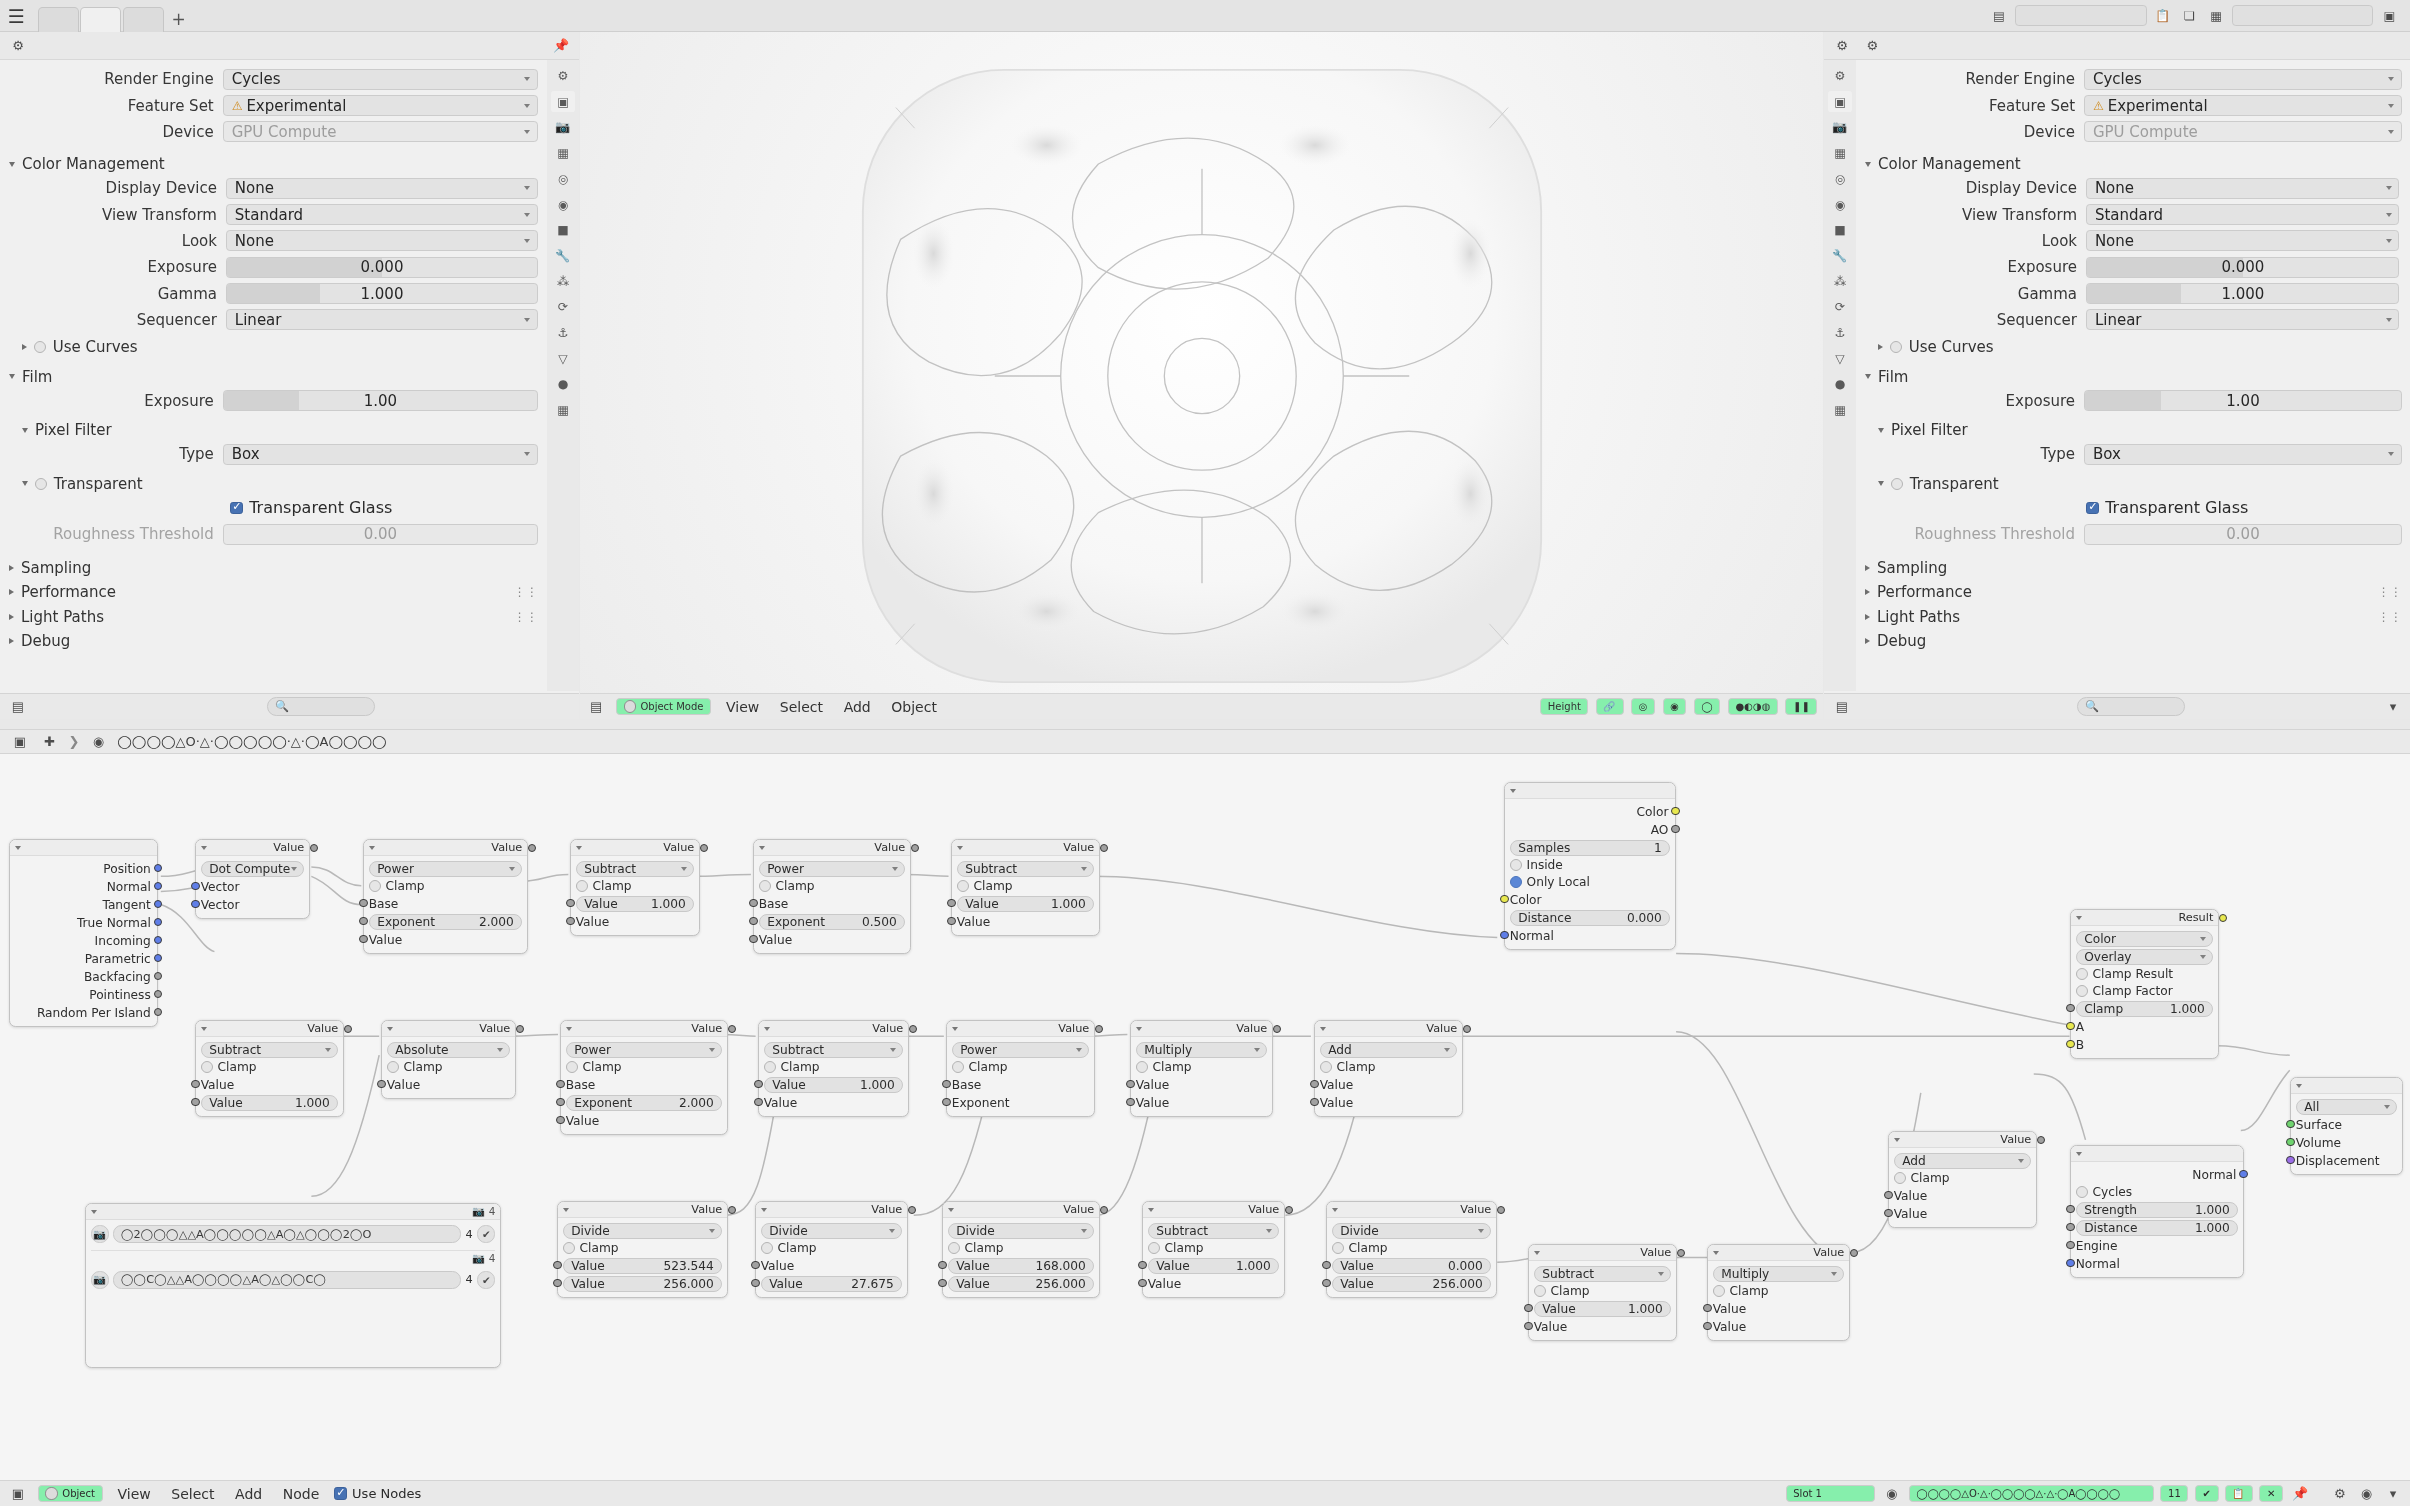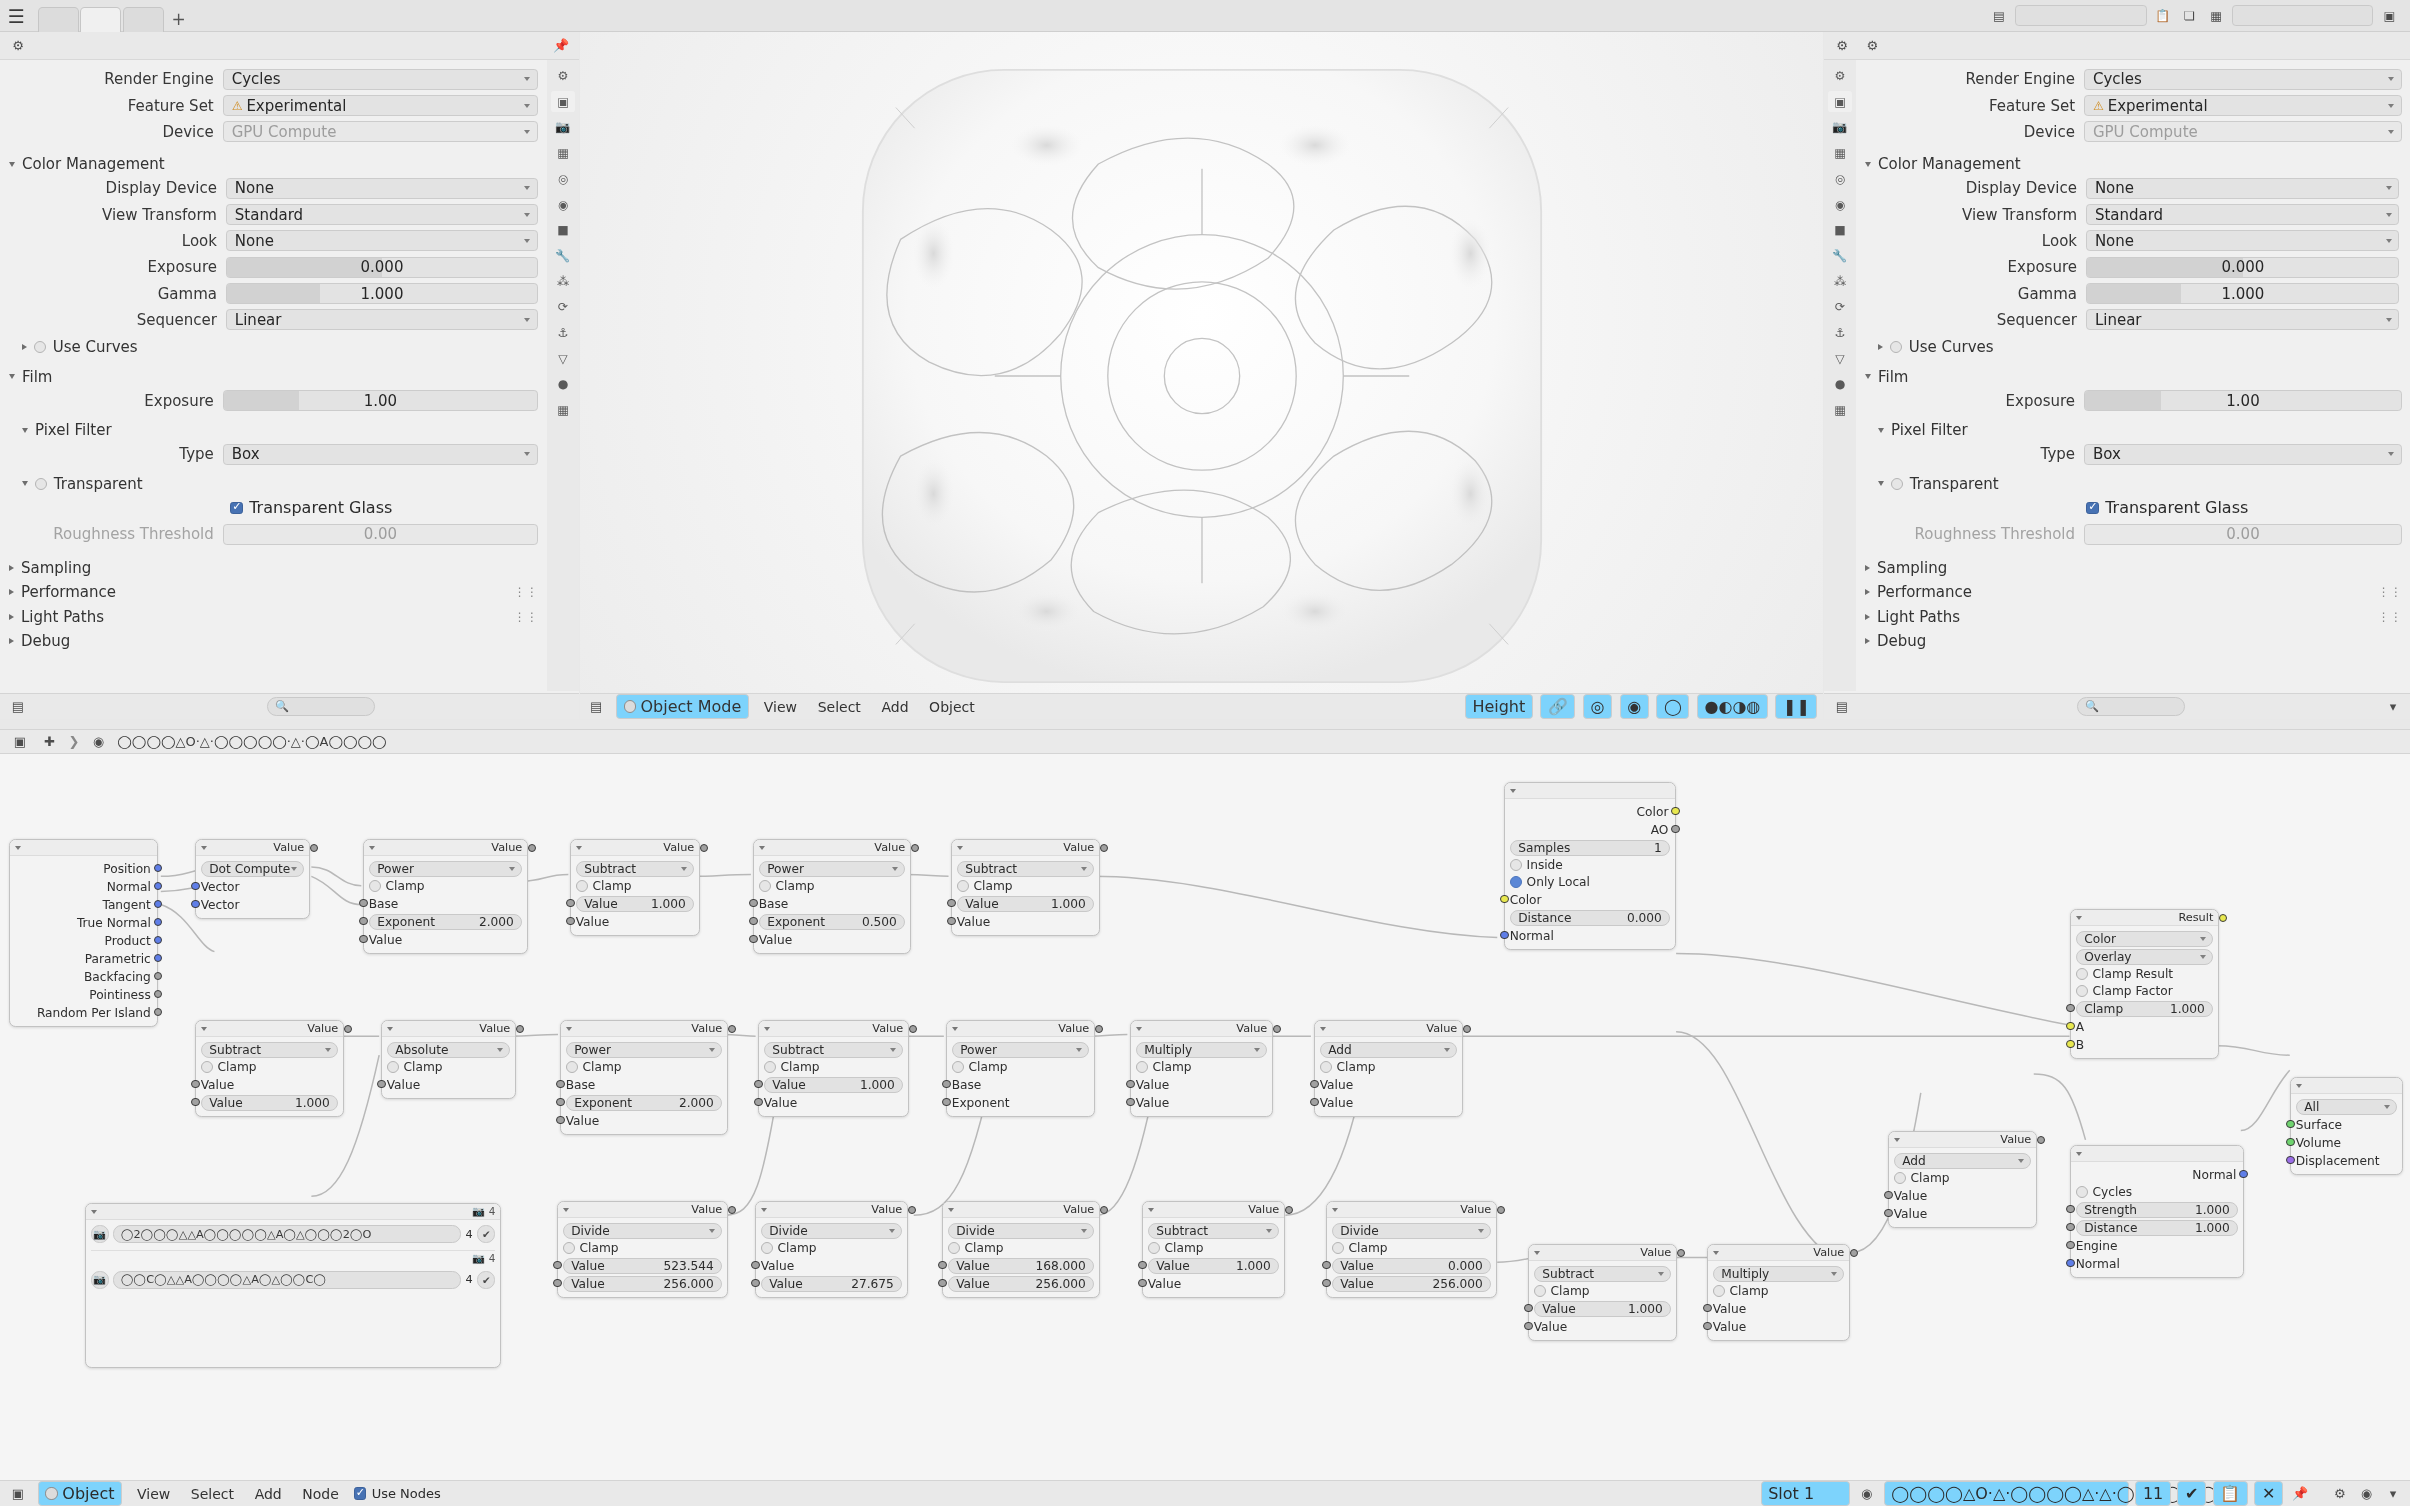--- a/index.html
+++ b/index.html
@@ -90,21 +90,21 @@
     display: flex; align-items: center; padding: 0 7.5px; font-size: 11.3px; color: #666; gap: 4.7px;
   }
 
   
   .viewport { position: absolute; background: #f7f7f7; overflow: hidden; }
   .vp-canvas { position: absolute; inset: 0; background: radial-gradient(circle at 50% 42%, #ffffff 0%, #f4f4f4 55%, #ececec 100%); }
   .vp-header {
     position: absolute; left: 0; right: 0; bottom: 0; height: 26px; background: #e9e9e9;
     border-top: 0.9px solid #d6d6d6; display: flex; align-items: center; padding: 0 5.6px; gap: 9.4px; font-size: 14px; color: #333;
   }
-  .hbtn { display: flex; align-items: center; gap: 4.7px; padding: 1.9px 6.6px; border-radius: 3.8px; background: #7dd3fc; border: 0.9px solid #cccccc; font-size: 16px; }
+  .hbtn { display: flex; align-items: center; gap: 4.7px; padding: 1.9px 6.6px; border-radius: 3.8px; background: #86efac; border: 0.9px solid #cccccc; font-size: 10px; }
   .hlink { padding: 1.9px 5.6px; font-size: 14px; color: #333; }
   .dot-icon { width: 12.2px; height: 12.2px; border-radius: 50%; border: 0.9px solid #8d8d8d; background: #dcdcdc; display: inline-block; }
 
   
   .blob { position: absolute; left: 50%; top: 50%; transform: translate(-50%,-50%); }
 
   
   .crumbbar {
     position: absolute; left: 0; width: 2411px; height: 24.5px; background: #eaeaea;
     border-top: 0.9px solid #d4d4d4; border-bottom: 0.9px solid #d4d4d4;
@@ -603,21 +603,21 @@
           </div>
         <div class="nrow right">
             <span class="nlabel">Tangent</span>
             <span class="sock out s-blue" style="top:3.8px"></span>
           </div>
         <div class="nrow right">
             <span class="nlabel">True Normal</span>
             <span class="sock out s-blue" style="top:3.8px"></span>
           </div>
         <div class="nrow right">
-            <span class="nlabel">Product</span>
+            <span class="nlabel">Incoming</span>
             <span class="sock out s-blue" style="top:3.8px"></span>
           </div>
         <div class="nrow right">
             <span class="nlabel">Parametric</span>
             <span class="sock out s-blue" style="top:3.8px"></span>
           </div>
         <div class="nrow right">
             <span class="nlabel">Backfacing</span>
             <span class="sock out s-gray" style="top:3.8px"></span>
           </div>

